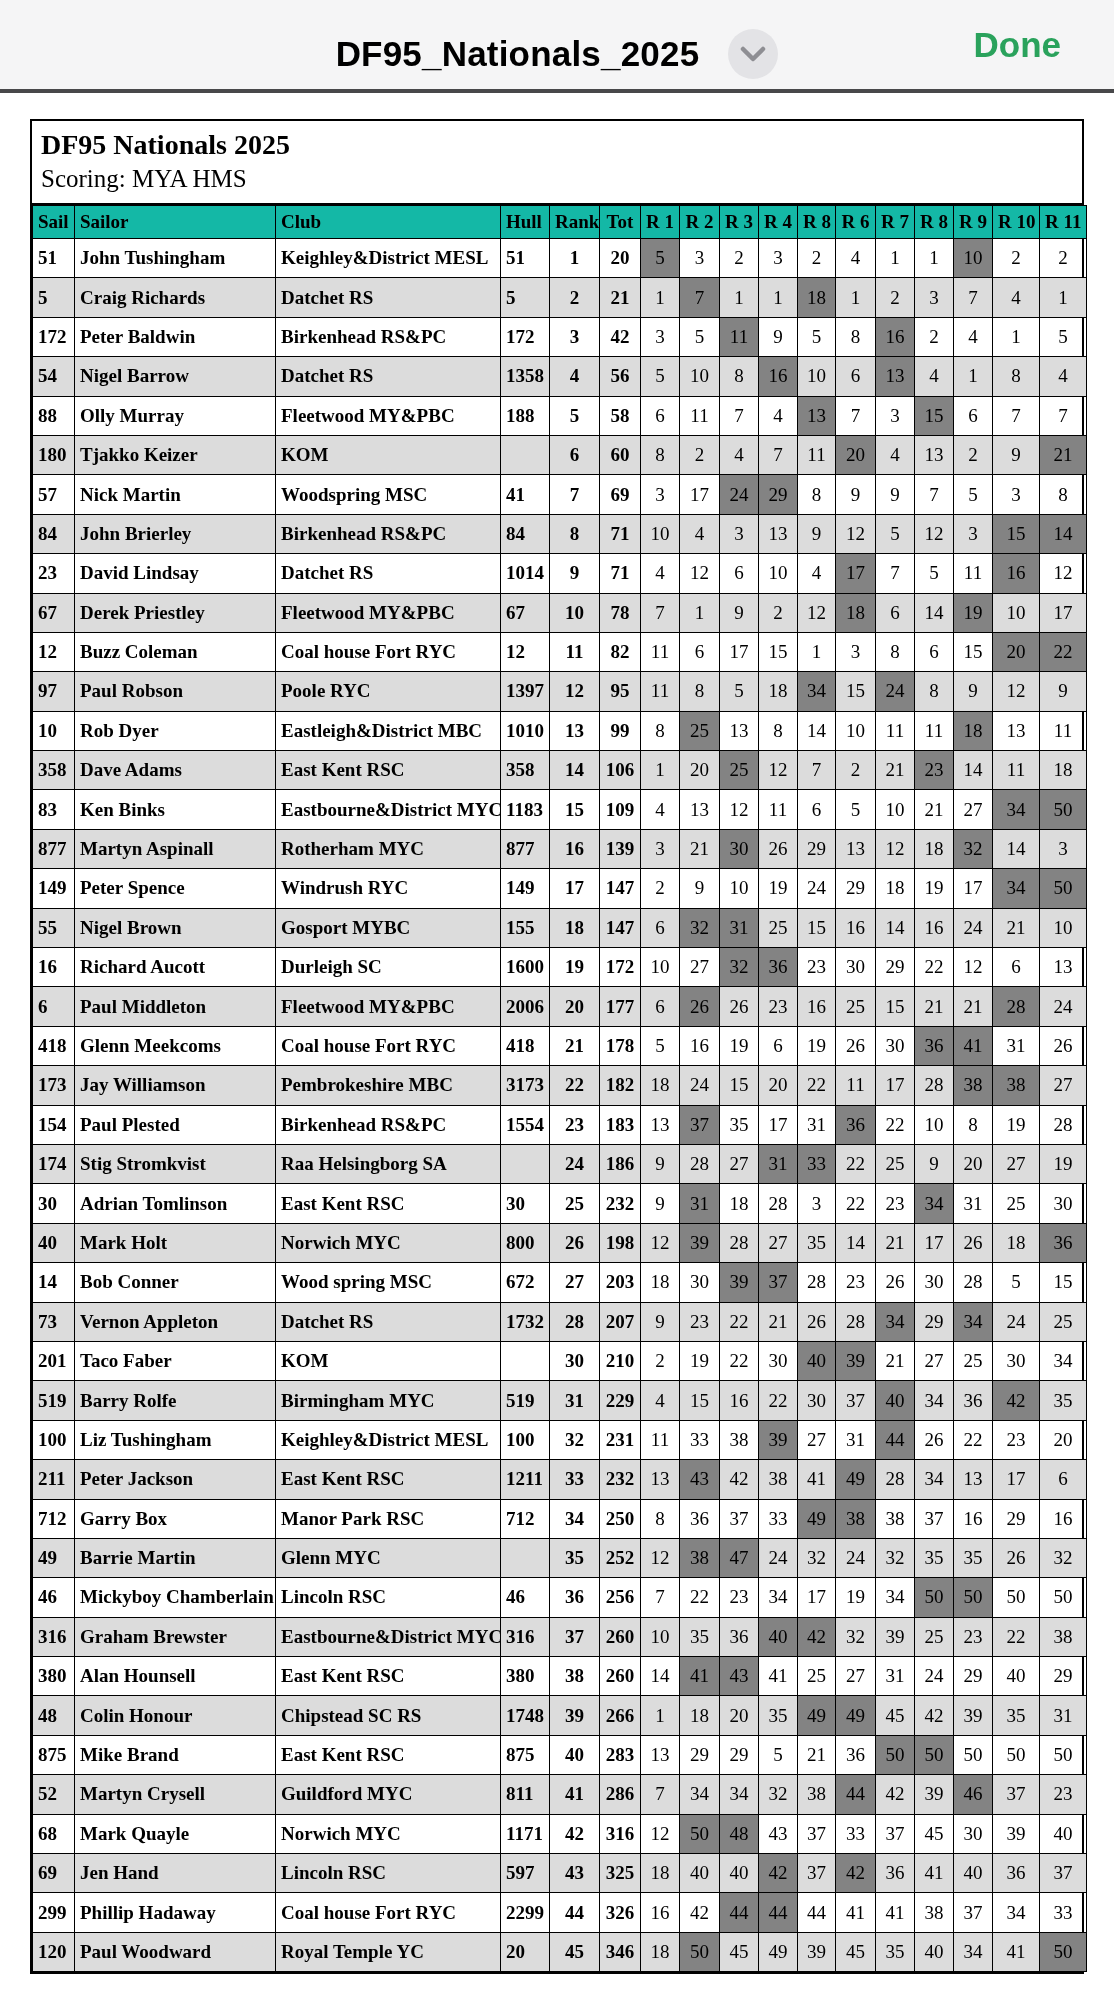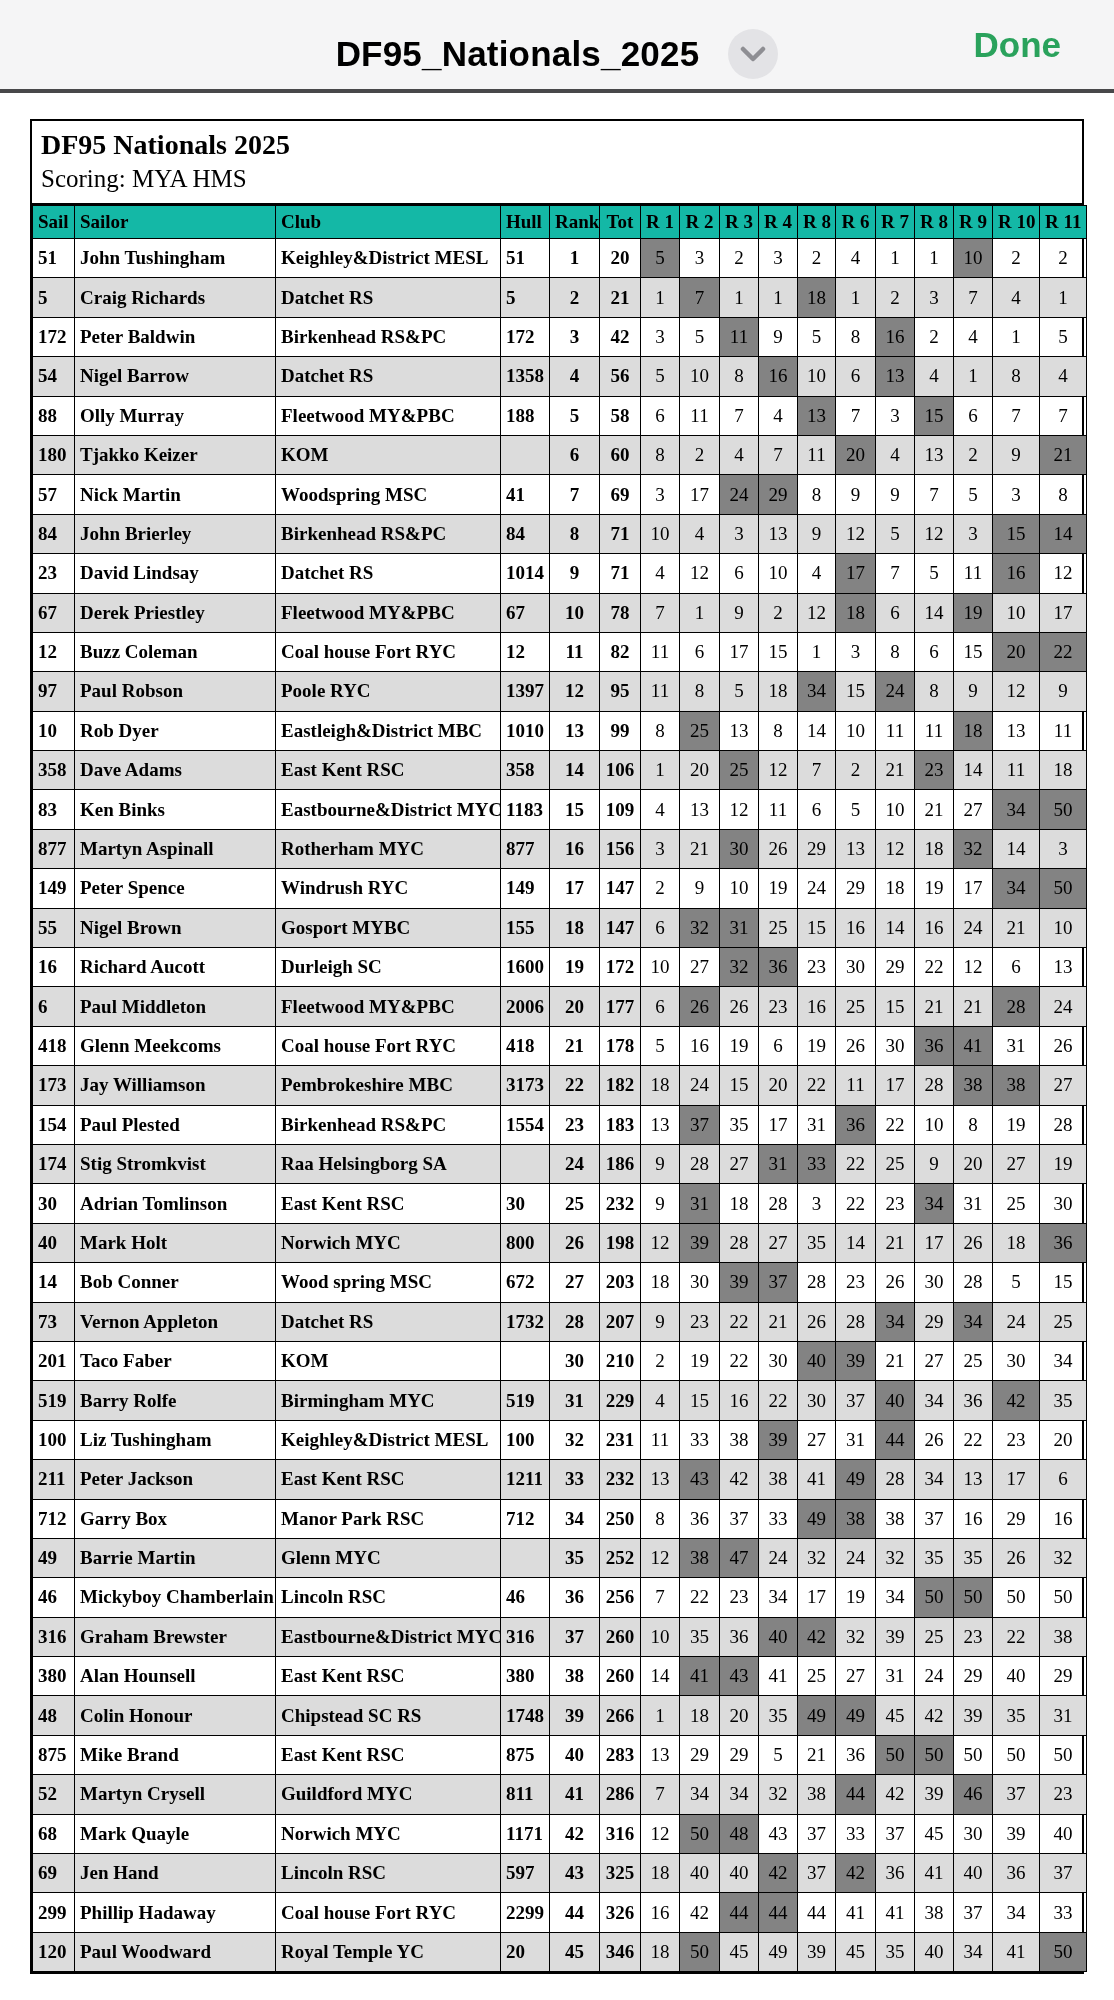--- a/index.html
+++ b/index.html
@@ -438,21 +438,21 @@
             <td class="ac">27</td>
             <td class="ac discard">34</td>
             <td class="ac discard">50</td>
           </tr>
           <tr>
             <td class="al b">877</td>
             <td class="al b">Martyn Aspinall</td>
             <td class="al b">Rotherham MYC</td>
             <td class="al b">877</td>
             <td class="ac b">16</td>
-            <td class="ac b">156</td>
+            <td class="ac b">139</td>
             <td class="ac">3</td>
             <td class="ac">21</td>
             <td class="ac discard">30</td>
             <td class="ac">26</td>
             <td class="ac">29</td>
             <td class="ac">13</td>
             <td class="ac">12</td>
             <td class="ac">18</td>
             <td class="ac discard">32</td>
             <td class="ac">14</td>

